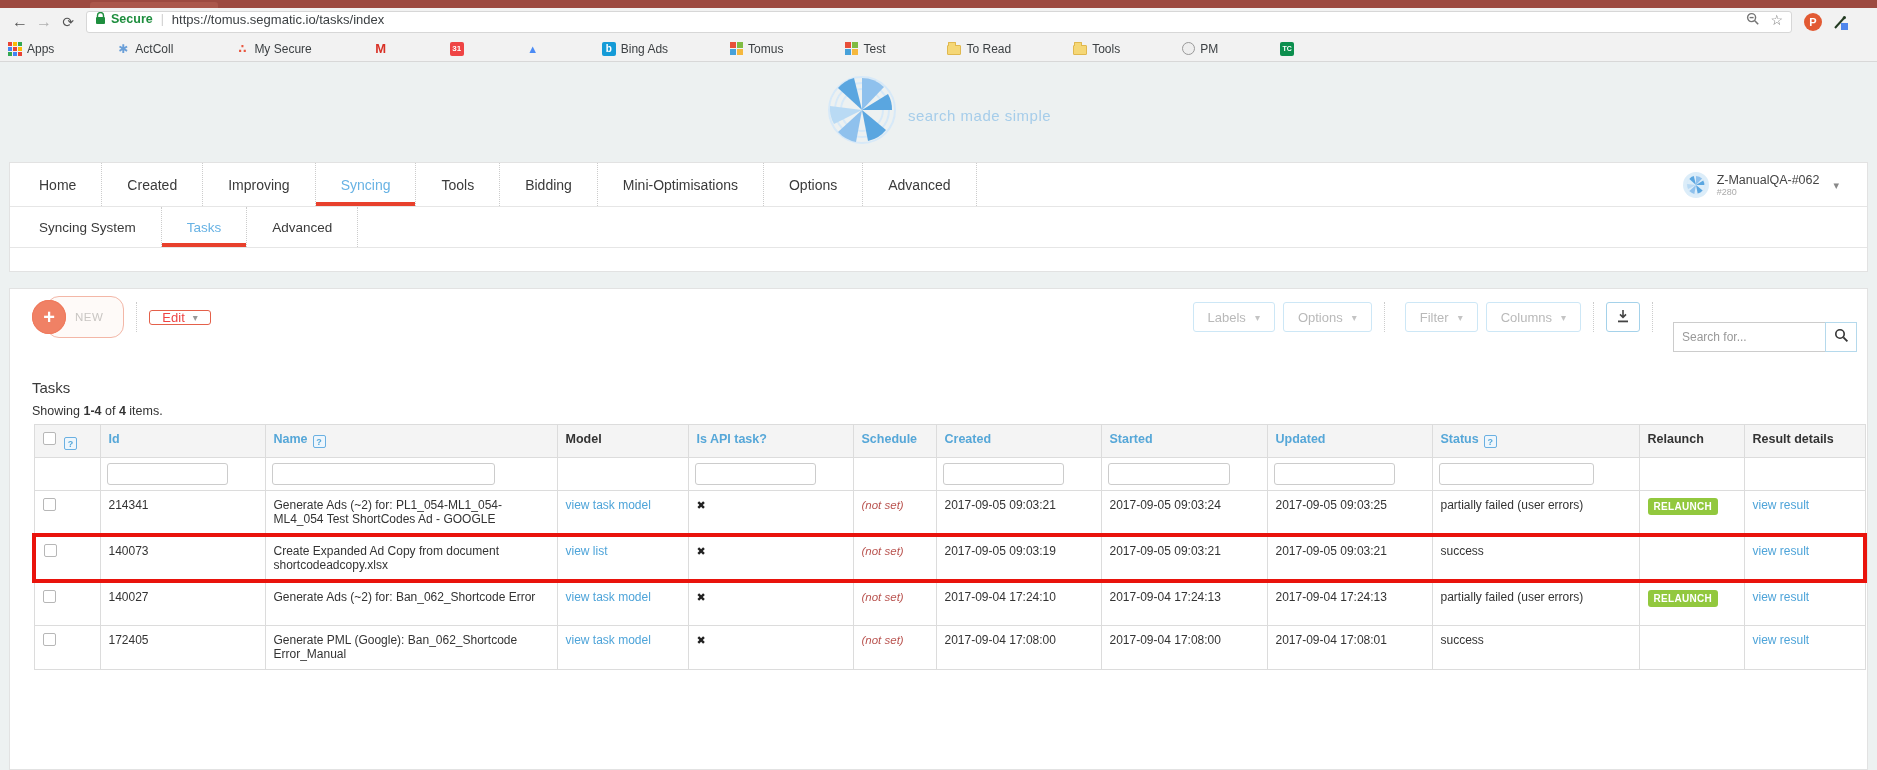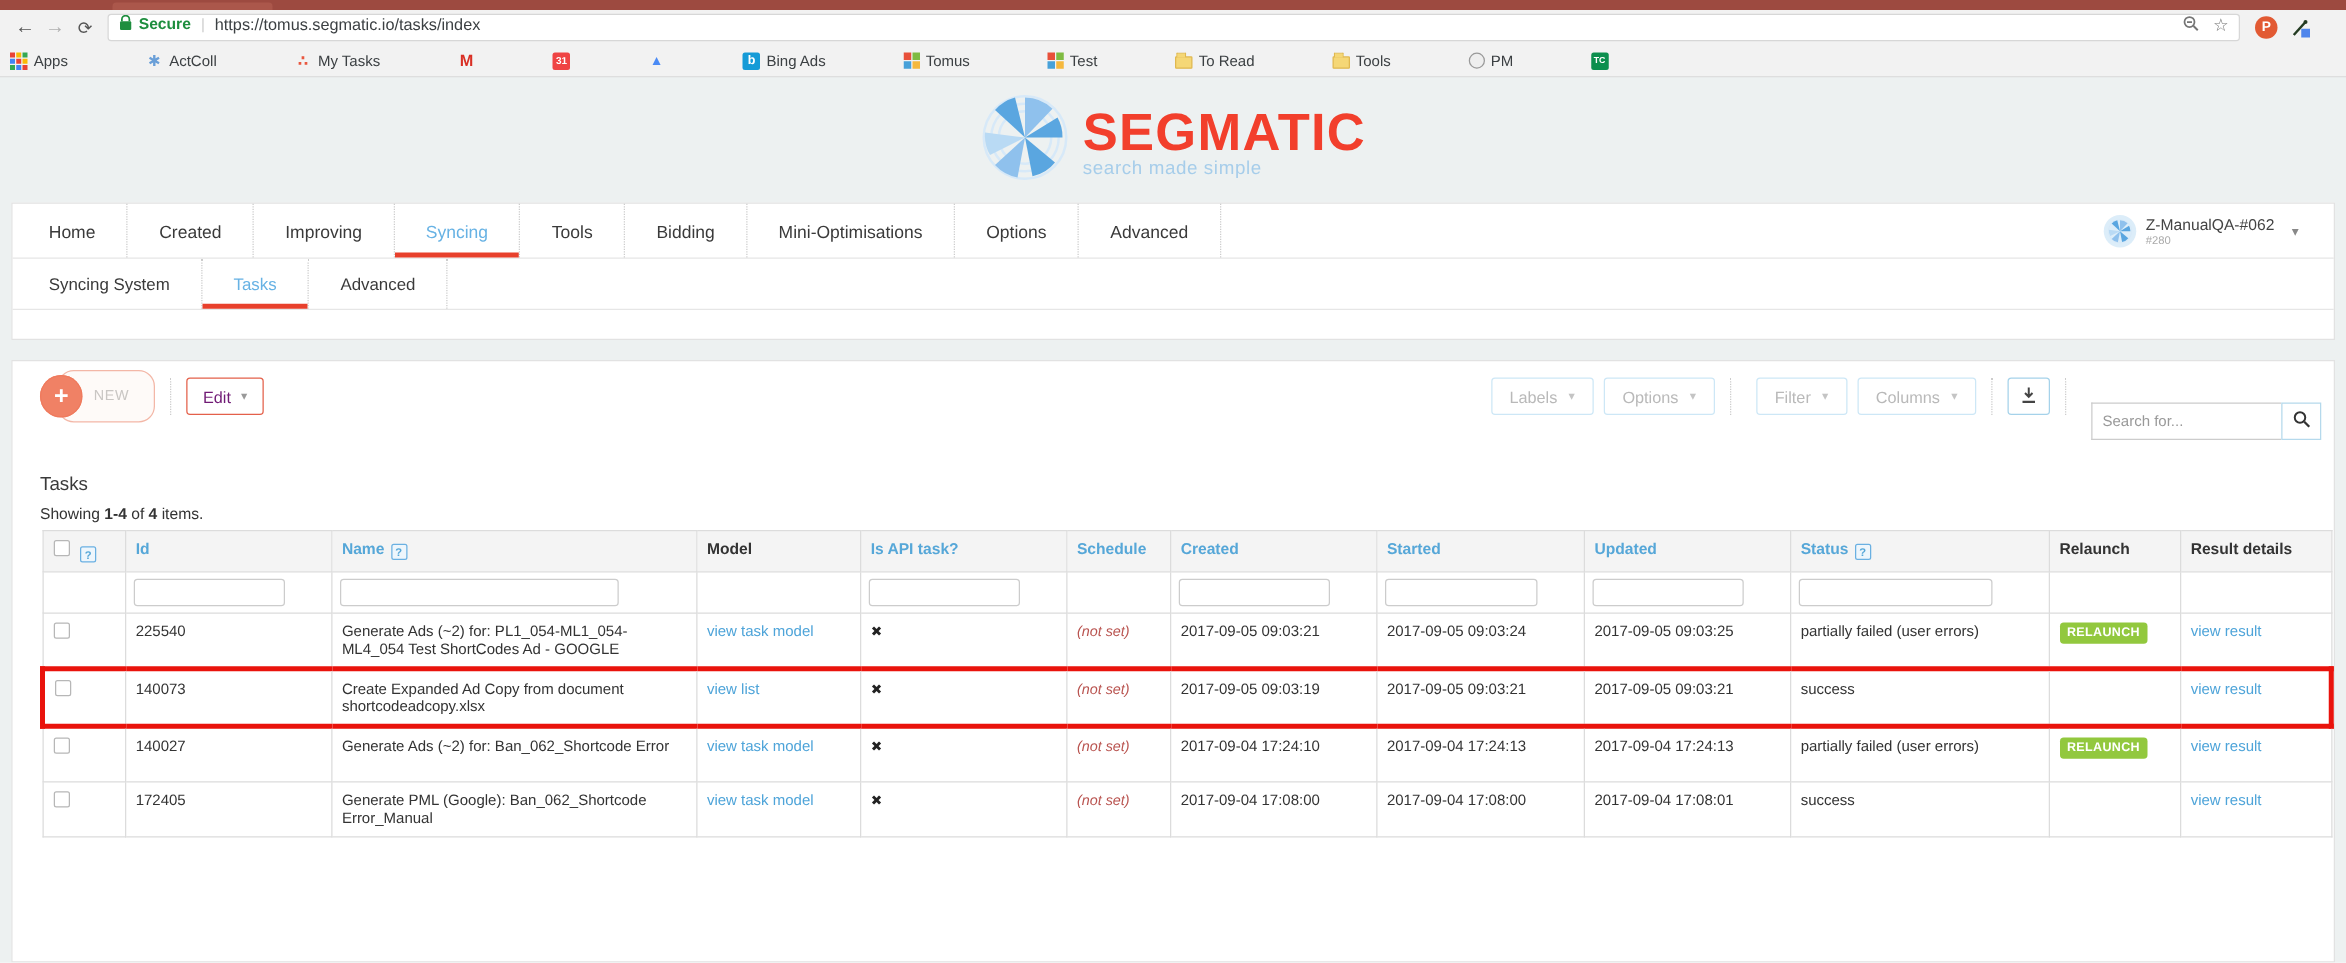--- a/index.html
+++ b/index.html
@@ -79,21 +79,21 @@
 
   
   .content-panel{height:482px;padding:8px 10px 0 22px;}
   .ctoolbar{display:flex;align-items:center;height:40px;}
   .new-btn{position:relative;display:flex;align-items:center;cursor:pointer;}
   .new-circle{width:34px;height:34px;border-radius:50%;background:#f08165;color:#fff;font-size:20px;font-weight:bold;
     display:flex;align-items:center;justify-content:center;z-index:2;box-shadow:0 0 0 1px #ef7a5d inset;}
   .new-pill{height:42px;border:1px solid #f3b7a7;border-radius:13px;background:#fefaf8;color:#c9c6c3;
     font-size:11.5px;letter-spacing:.5px;display:flex;align-items:center;padding:0 20px 0 28px;margin-left:-20px;}
   .tb-sep{height:30px;border-left:1px dotted #ccc;margin:0 12px;}
-  .edit-btn{height:30px;border:1px solid #e4604a;border-radius:3px;background:#fff;color:#701a75;font-size:13px;
+  .edit-btn{height:15px;border:1px solid #e4604a;border-radius:3px;background:#fff;color:#ef4444;font-size:13px;
     padding:0 12px;display:flex;align-items:center;cursor:pointer;}
   .edit-btn::after{content:"\25BE";color:#999;margin-left:8px;font-size:10px;}
   .ctoolbar-right{margin-left:auto;display:flex;align-items:center;}
   .tb-btn{height:30px;border:1px solid #cde7f6;border-radius:3px;background:#fff;color:#b9b9b9;font-size:13px;
     padding:0 14px;display:flex;align-items:center;margin-left:8px;cursor:pointer;}
   .tb-btn::after{content:"\25BE";color:#c4c4c4;margin-left:9px;font-size:10px;}
   .dl-btn{height:30px;width:34px;border:1px solid #a5d2ea;border-radius:3px;background:#fff;
     display:flex;align-items:center;justify-content:center;cursor:pointer;}
   .search-box{display:flex;margin-left:8px;margin-top:40px;}
   .search-box input{width:152px;height:30px;border:1px solid #ccc;border-right:none;padding:0 8px;font-size:12px;color:#333;
@@ -181,21 +181,21 @@
           <i style="background: rgb(233, 67, 53);"></i>
         </span>
         <span class="bm-label">Apps</span>
       </span>
       <span class="bm">
         <span class="ic-txt ic-act">✱</span>
         <span class="bm-label">ActColl</span>
       </span>
       <span class="bm">
         <span class="ic-txt ic-asana">∴</span>
-        <span class="bm-label">My Tasks</span>
+        <span class="bm-label">My Secure</span>
       </span>
       <span class="bm">
         <span class="ic-txt ic-gmail">M</span>
       </span>
       <span class="bm">
         <span class="ic-txt ic-cal">31</span>
       </span>
       <span class="bm">
         <span class="ic-txt ic-ga">▲</span>
       </span>
@@ -248,21 +248,20 @@
         <circle cx="36" cy="36" r="21" fill="none" stroke="#d7e9f8" stroke-width="2"></circle>
         <path d="M36 36 L36 4 A32 32 0 0 1 58 13 Z" fill="#8fc1ed"></path>
         <path d="M36 36 L62 20 A31 31 0 0 1 66 36 Z" fill="#5aa6e0"></path>
         <path d="M36 36 L60 56 A31 31 0 0 1 42 67 Z" fill="#5aa6e0"></path>
         <path d="M36 36 L30 68 A33 33 0 0 1 12 58 Z" fill="#8fc1ed"></path>
         <path d="M36 36 L8 50 A31 31 0 0 1 4 32 Z" fill="#b9daf4"></path>
         <path d="M36 36 L12 14 A33 33 0 0 1 28 4 Z" fill="#5aa6e0"></path>
       </svg>
     </span>
     <span class="logo-txtblock">
-      <div class="brand">SEGMATIC</div>
       <div class="tagline">search made simple</div>
     </span>
   </div>
 </div>
 
 <div class="panel nav-panel">
   <div class="navbar" id="main-nav">
     <div class="nav-item">Home</div>
       <div class="nav-item">Created</div>
       <div class="nav-item">Improving</div>
@@ -394,21 +393,21 @@
           <td><input type="text" style=""></td>
           <td><input type="text" style=""></td>
           <td><input type="text" style=""></td>
           <td></td>
           <td></td>
         </tr>
       </thead>
     <tbody id="tasks-tbody">
         <tr>
           <td><span class="cbx"></span></td>
-          <td>225540</td>
+          <td>214341</td>
           <td>Generate Ads (~2) for: PL1_054-ML1_054-ML4_054 Test ShortCodes Ad - GOOGLE</td>
           <td><a class="link">view task model</a></td>
           <td><span class="x-mark">✖</span></td>
           <td><span class="notset">(not set)</span></td>
           <td>2017-09-05 09:03:21</td>
           <td>2017-09-05 09:03:24</td>
           <td>2017-09-05 09:03:25</td>
           <td>partially failed (user errors)</td>
           <td><span class="badge">RELAUNCH</span></td>
           <td><a class="link">view result</a></td>

